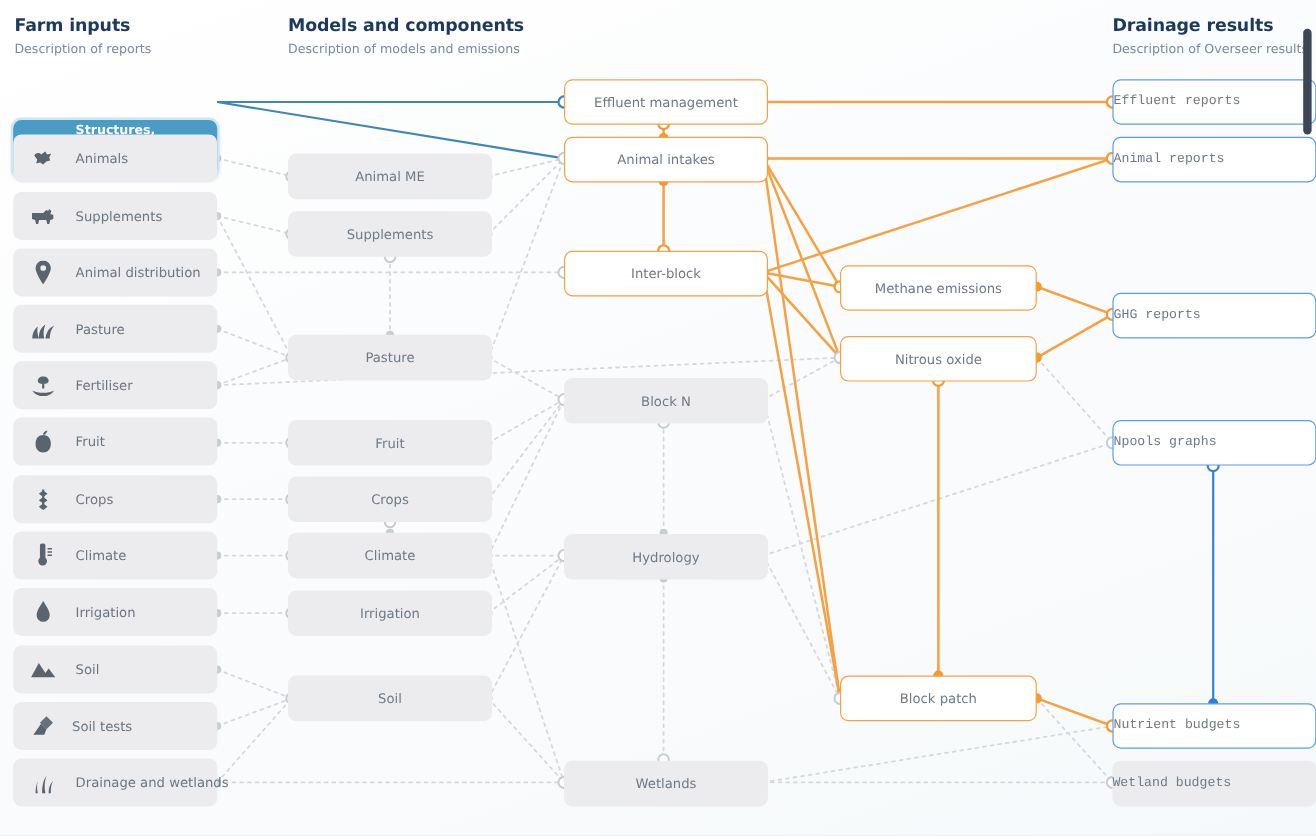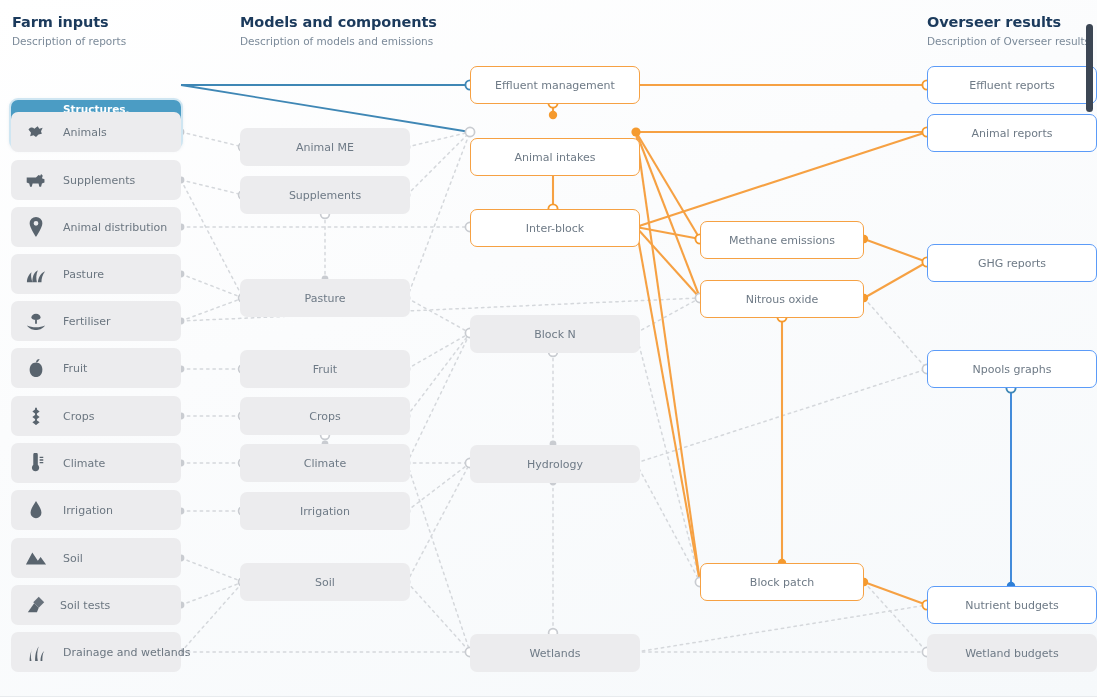--- a/index.html
+++ b/index.html
@@ -96,21 +96,22 @@
   }
   .n-small {
     width: 164px; height: 38px;
     background: #ececee;
     justify-content: center;
   }
   
   .n-right {
     width: 170px; height: 38px;
     background: #ececee;
-    justify-content: center;
+    justify-content: flex-start;
+    font-family: Liberation Mono, monospace;
   }
   .n-right.blue {
     background: #ffffff;
     border: 1.6px solid #5b9bf8;
   }
 
   
   .scroll-track {
     position: absolute;
     right: 3px; top: 0;
@@ -291,21 +292,21 @@
 
   <div class="col-head" style="left:12px; top:14px;">
     <div class="col-title">Farm inputs</div>
     <div class="col-sub">Description of reports</div>
   </div>
   <div class="col-head" style="left:240px; top:14px;">
     <div class="col-title">Models and components</div>
     <div class="col-sub">Description of models and emissions</div>
   </div>
   <div class="col-head" style="left:927px; top:14px;">
-    <div class="col-title">Overseer results</div>
+    <div class="col-title">Drainage results</div>
     <div class="col-sub">Description of Overseer results</div>
   </div>
 
   <div class="node n-left selected" style="left:11px; top:64px; height:48px;">
     <span class="ic">
       <svg width="20" height="20" viewBox="0 0 24 24" fill="none" stroke="currentColor" stroke-width="1.6" stroke-linecap="round">
         <path d="M3 19 L9 13"></path>
           <path d="M9 13 q5-8 11-6"></path>
           <path d="M9 13 q3-6 8-6"></path>
         <path d="M9 13 q2-5 6-6.5"></path>
@@ -451,21 +452,21 @@
   <div class="node n-mid" style="left:240px; top:492px;">
     <span class="label">Irrigation</span>
     </div>
   <div class="node n-mid" style="left:240px; top:563px;">
     <span class="label">Soil</span>
     </div>
 
   <div class="node n-centre orange" style="left:470px; top:66px;">
     <span class="label">Effluent management</span>
     </div>
-  <div class="node n-centre orange" style="left:470px; top:114px;margin-top:24px;">
+  <div class="node n-centre orange" style="left:470px; top:114px;">
     <span class="label">Animal intakes</span>
     </div>
   <div class="node n-centre orange" style="left:470px; top:209px;">
     <span class="label">Inter-block</span>
     </div>
   <div class="node n-centre" style="left:470px; top:315px;text-align:center;">
     <span class="label">Block N</span>
     </div>
   <div class="node n-centre" style="left:470px; top:445px;">
     <span class="label">Hydrology</span>

